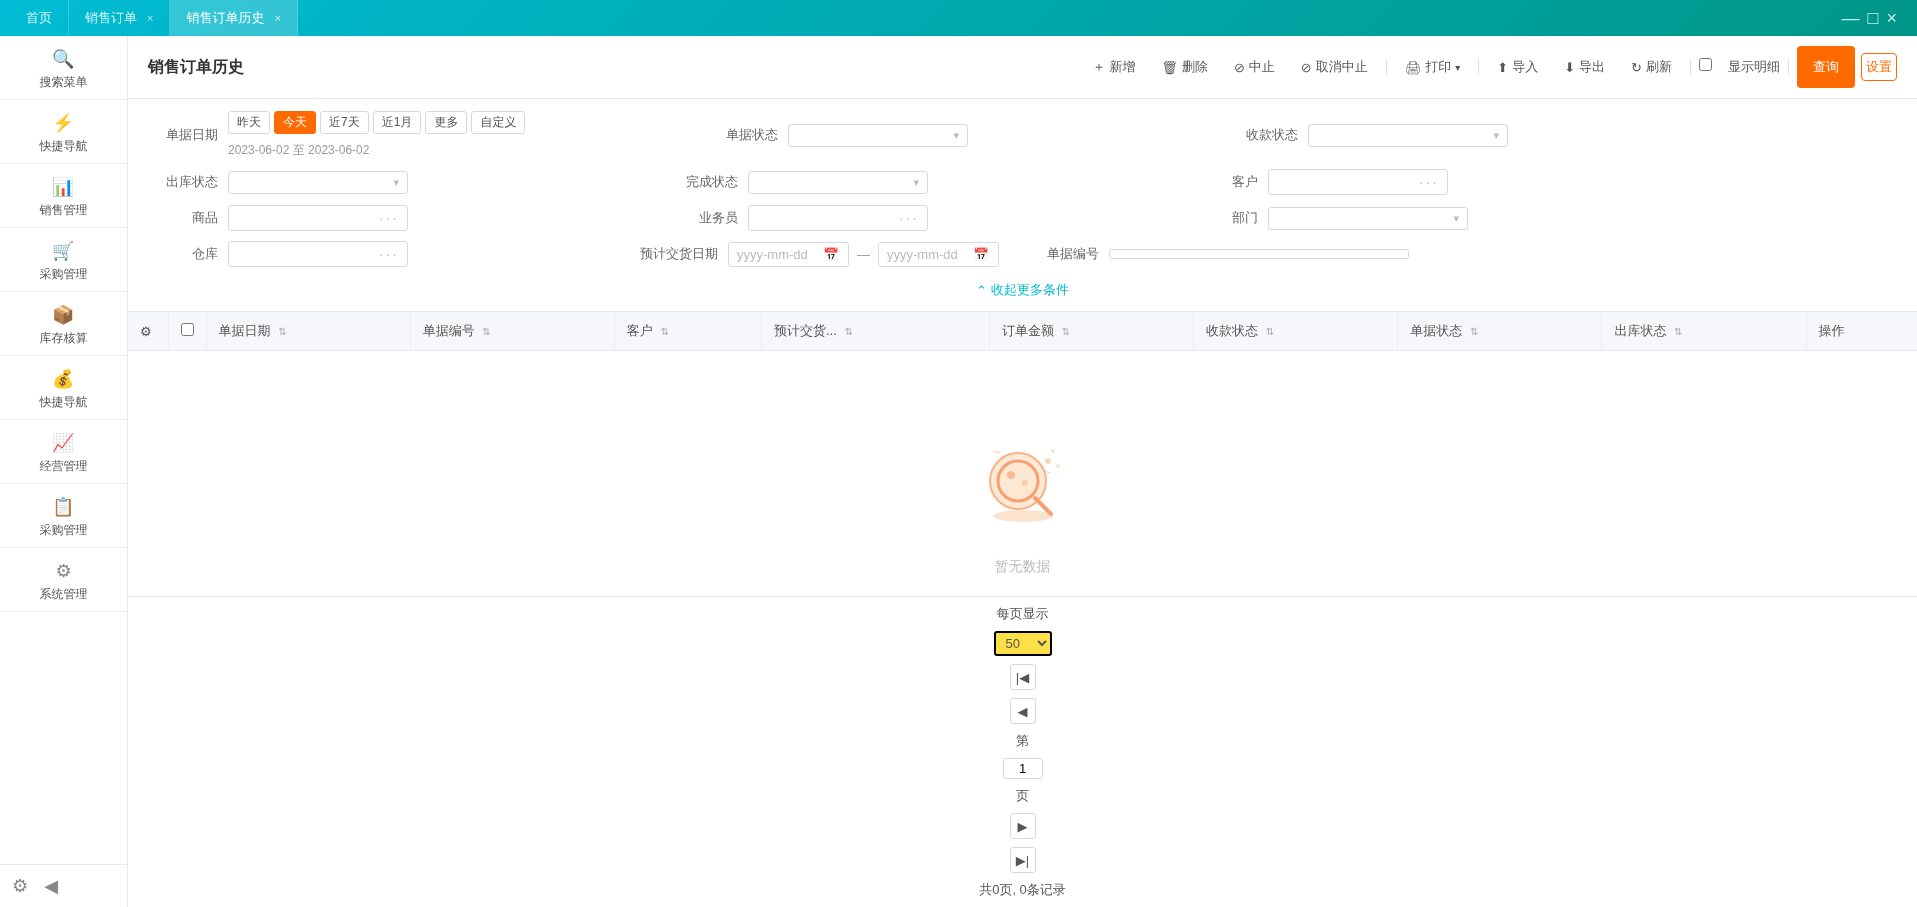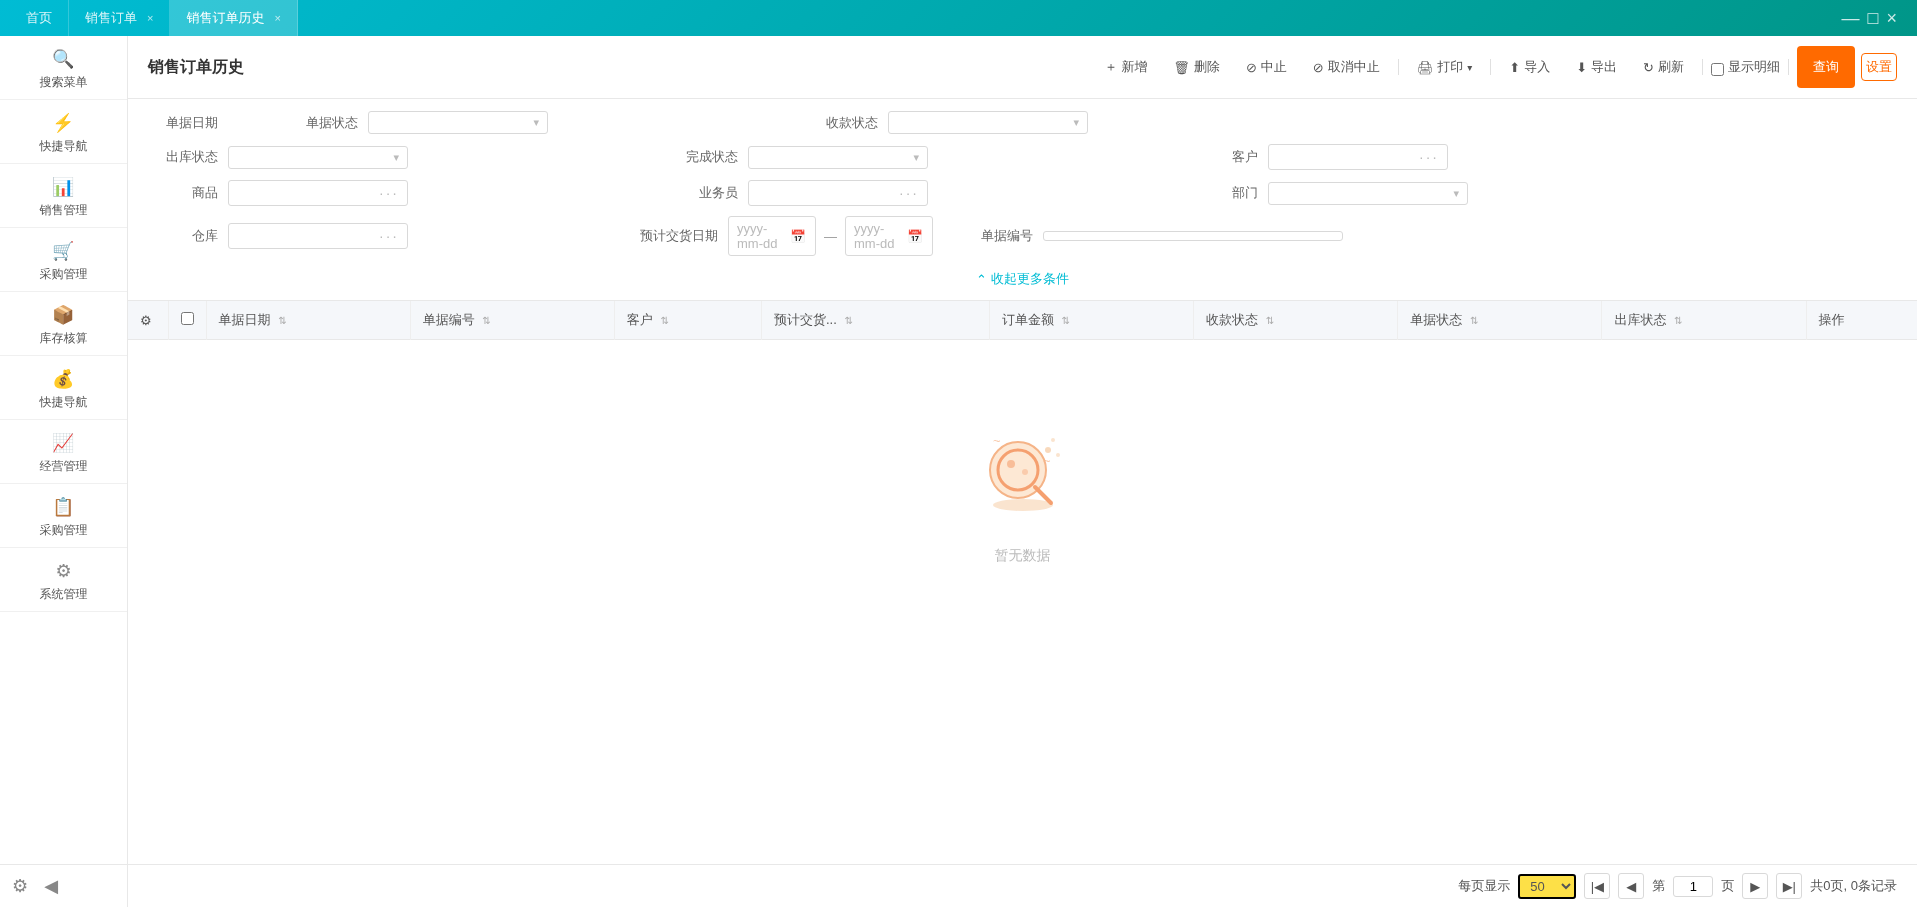--- a/index.html
+++ b/index.html
@@ -141,22 +141,22 @@
       background: #fff;
       color: #ff6a00;
       border: 1px solid #ff6a00;
       border-radius: 4px;
       padding: 4px 4px;
       cursor: pointer;
       font-size: 13px;
     }
     .display-detail-label {
       display: flex;
-      align-items: flex-end;
-      gap: 4px;
+      align-items: flex-start;
+      gap: 16px;
       font-size: 12px;
       color: #555;
     }
     .display-detail-label input[type=checkbox] { margin: 0; }
 
     
     .filter-area {
       background: #fff;
       padding: 12px 20px;
       border-bottom: 1px solid #e8e8e8;
@@ -242,21 +242,21 @@
       align-items: center;
       gap: 4px;
     }
     .date-input {
       border: 1px solid #d9d9d9;
       border-radius: 3px;
       padding: 4px 8px;
       font-size: 12px;
       color: #bbb;
       background: #fff;
-      width: 88px;
+      width: 121px;
       display: flex;
       align-items: center;
       justify-content: space-between;
       cursor: pointer;
     }
     .date-input .cal-icon { color: #bbb; }
     .dash { color: #999; margin: 0 4px; }
 
     .collapse-row {
       display: flex;
@@ -325,20 +325,21 @@
       background: #fff;
       border-top: 1px solid #e8e8e8;
       padding: 8px 20px;
       display: flex;
       align-items: center;
       justify-content: flex-end;
       gap: 8px;
       flex-shrink: 0;
       font-size: 13px;
       color: #555;
+      flex-direction: column;
     }
     .page-size-select {
       border: 2px solid #000000;
       border-radius: 3px;
       padding: 2px 6px;
       font-size: 13px;
       color: #555;
       background: #fde047;
       cursor: pointer;
     }
@@ -487,20 +488,31 @@
         <div class="divider-v"></div>
         <button class="btn-orange">查询</button>
         <button class="btn-outline-orange">设置</button>
       </div>
     </div>
 
     <div class="filter-area">
 
       <div class="filter-row">
         <span class="filter-label">单据日期</span>
+        <div class="filter-control" style="max-width:420px; gap:6px; flex-direction:column; align-items:flex-start;">
+          <div class="date-group">
+            <button class="date-btn">昨天</button>
+            <button class="date-btn active">今天</button>
+            <button class="date-btn">近7天</button>
+            <button class="date-btn">近1月</button>
+            <button class="date-btn">更多</button>
+            <button class="date-btn">自定义</button>
+          </div>
+          <div class="date-range-text">2023-06-02 至 2023-06-02</div>
+        </div>
 
         <span style="width:60px;"></span>
         <span class="filter-label">单据状态</span>
         <div class="filter-control">
           <div class="select-control">
             <span></span>
             <span class="arrow">▾</span>
           </div>
         </div>
 

